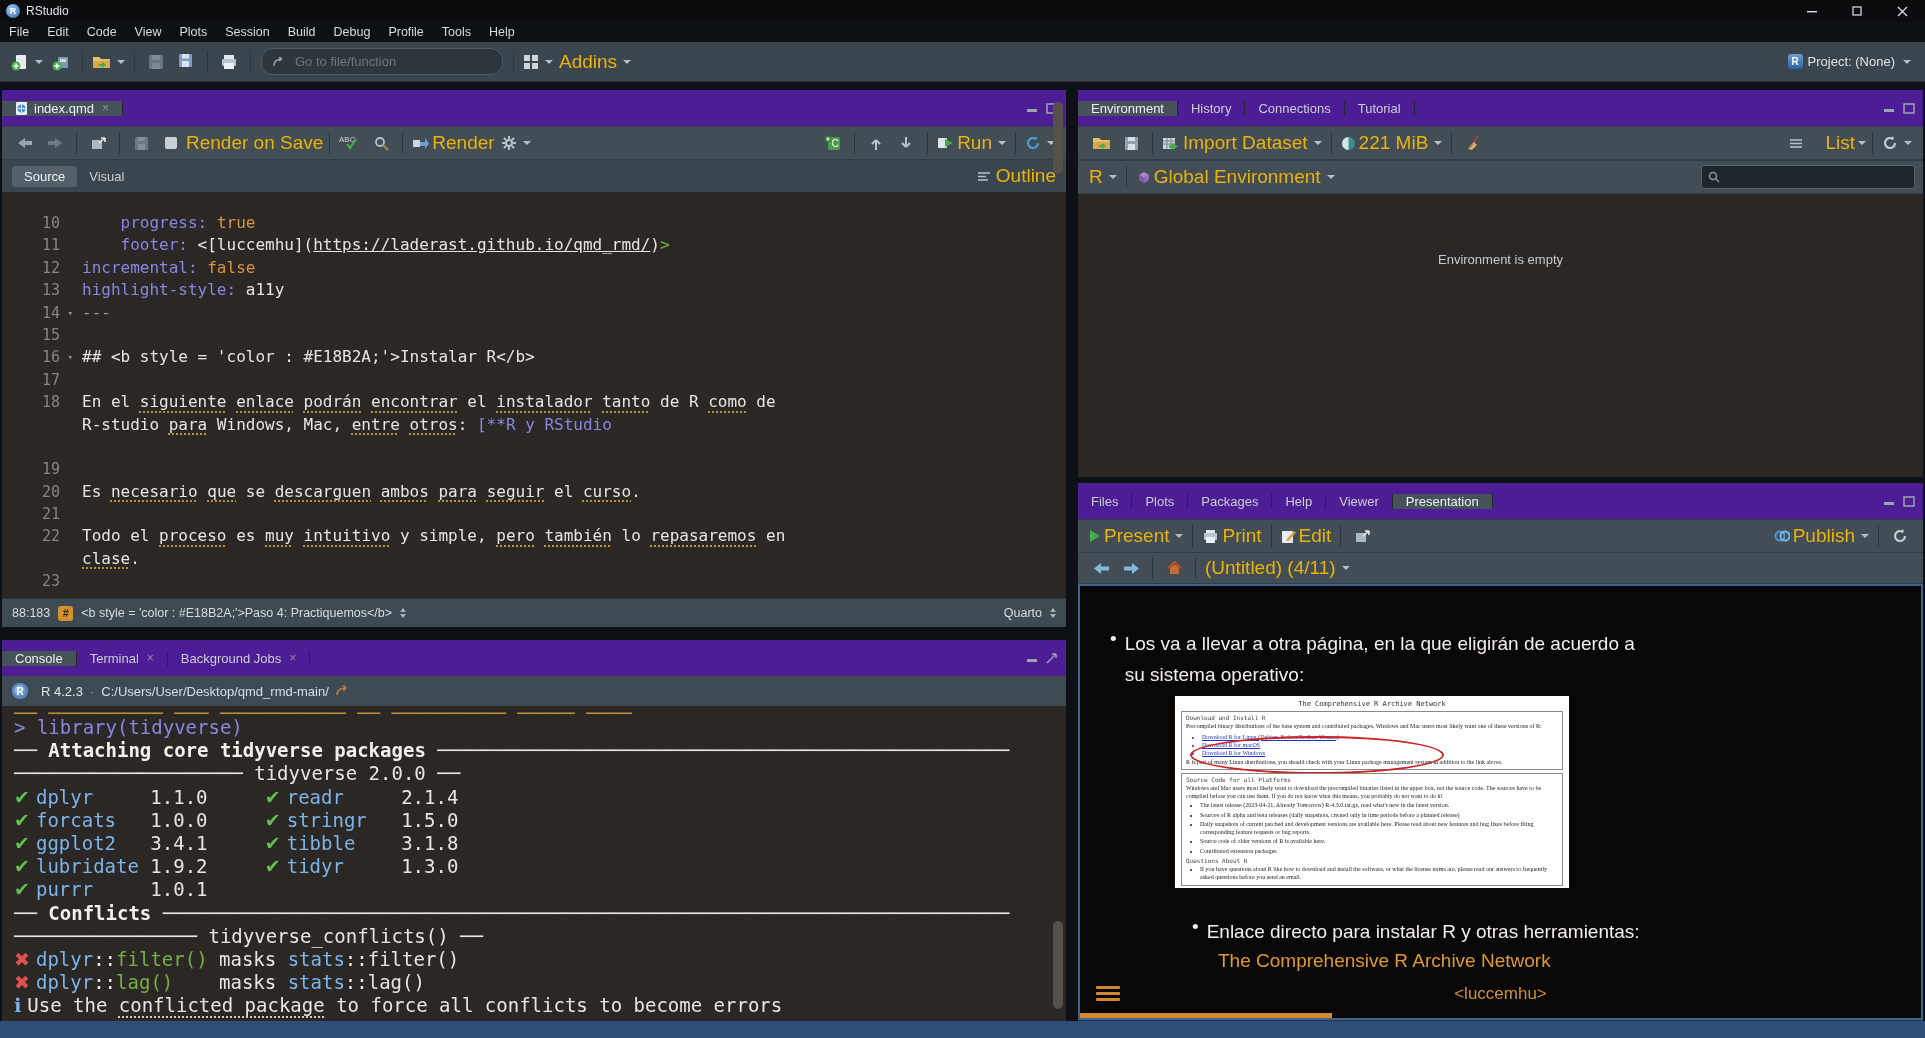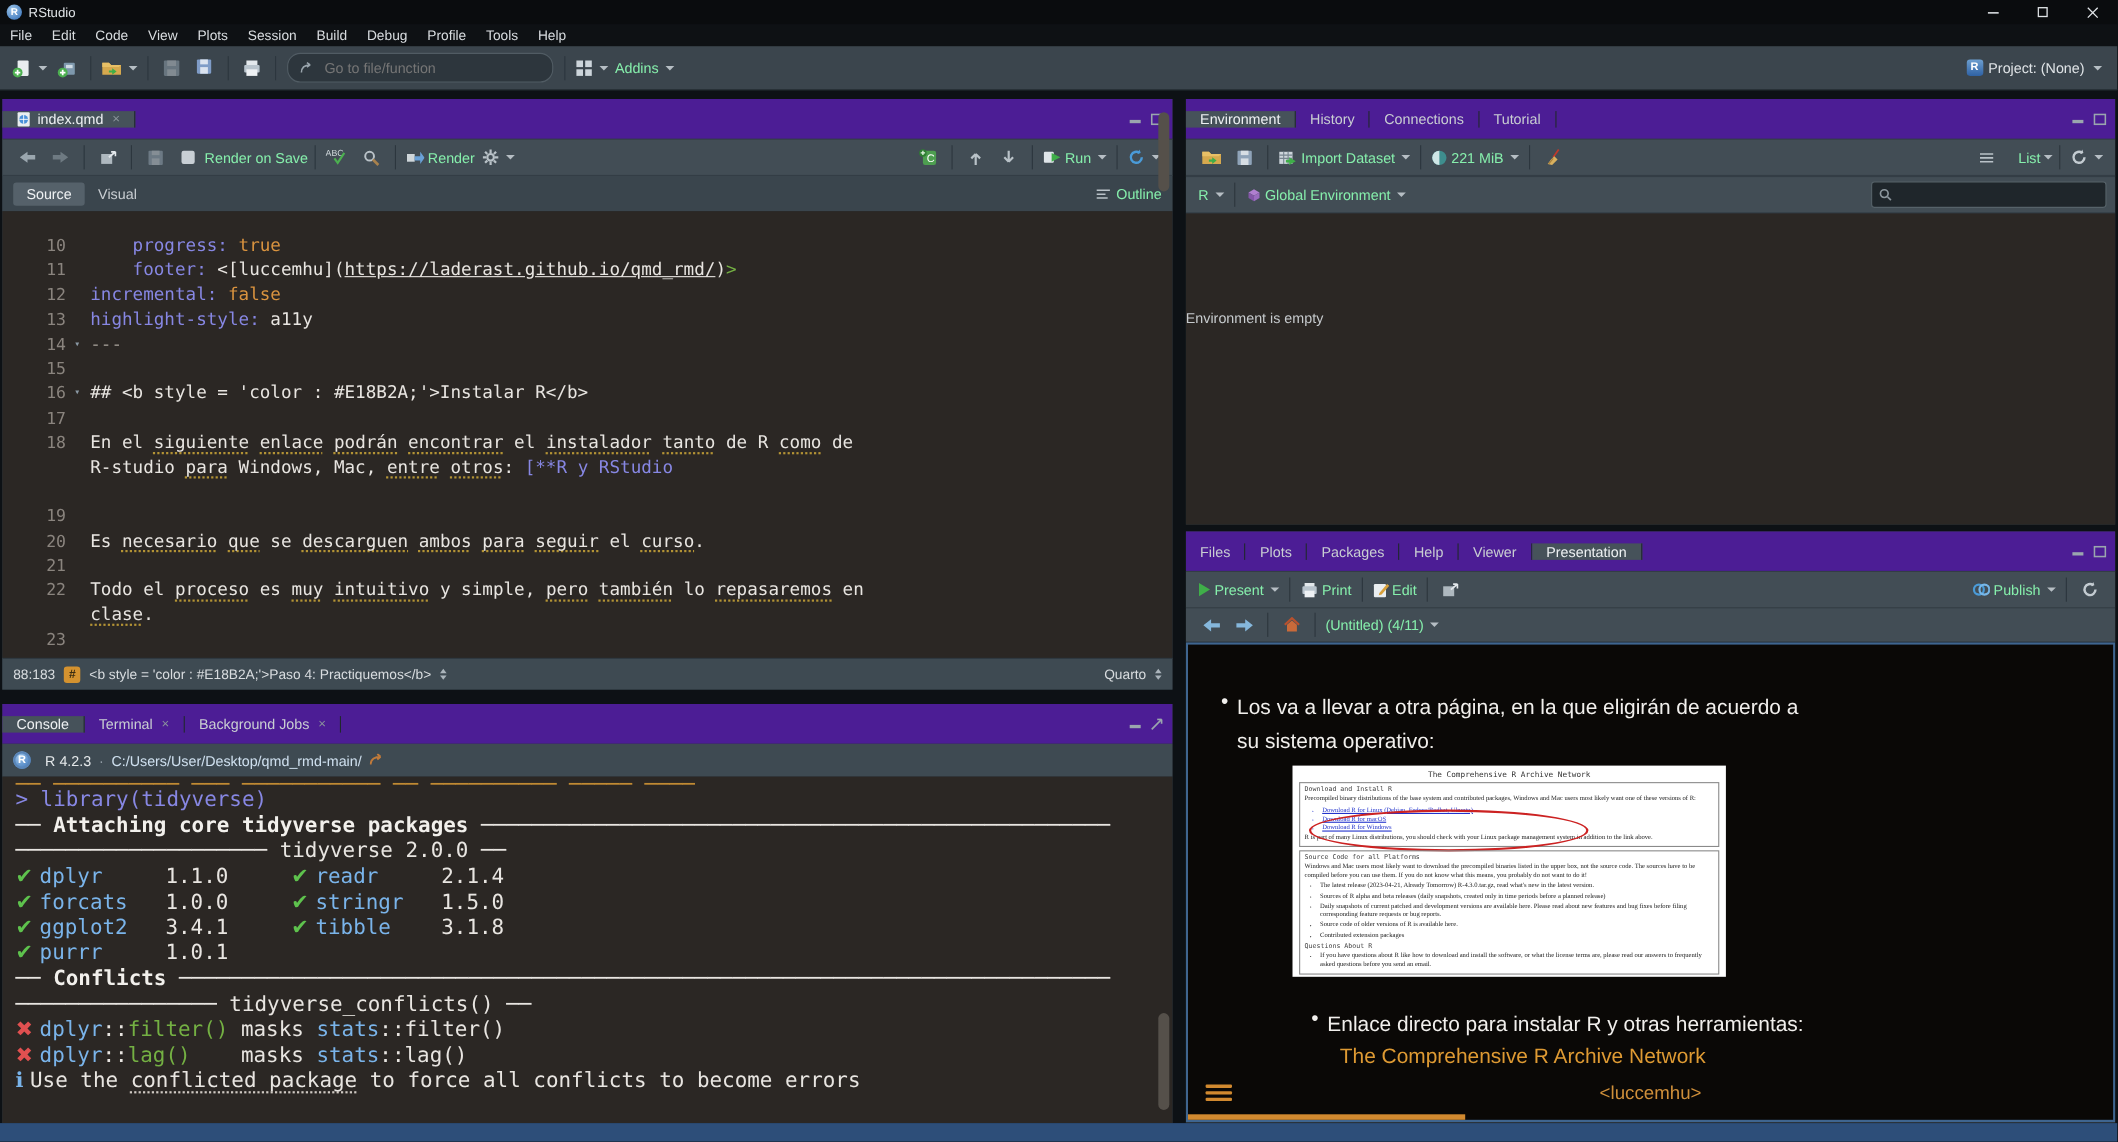--- a/index.html
+++ b/index.html
@@ -19,21 +19,21 @@
   #main-toolbar{position:absolute;left:0;top:42px;width:100%;height:40px;background:#3b454d;
                 border-bottom:1px solid #272f36;display:flex;align-items:center;padding:0 8px;box-sizing:border-box}
   .ibtn{height:28px;min-width:24px;display:flex;align-items:center;justify-content:center;border-radius:3px;padding:0 3px;gap:3px}
   .vsep{width:1px;height:22px;background:#2c363e;margin:0 6px;flex:none}
   .caret{width:0;height:0;border-left:4px solid transparent;border-right:4px solid transparent;
          border-top:4px solid #b6bec4;display:inline-block;margin-left:3px;flex:none}
   #goto-box{width:220px;height:25px;background:#2d363d;border:1px solid #515c64;border-radius:12px;
             display:flex;align-items:center;padding:0 10px;color:#98a3ab;font-size:13px;gap:8px;margin:0 4px}
   #goto-box input{background:transparent;border:none;outline:none;color:#22c55e;font-size:13px;
                   font-family:"Liberation Sans",sans-serif;width:160px}
-  .tlabel{font-size:13px;color:#86efac}
+  .tlabel{font-size:19px;color:#eab308}
   #project-btn{margin-left:auto;display:flex;align-items:center;gap:5px;font-size:13px;padding-right:6px}
   .rbox{width:15px;height:15px;border-radius:3px;background:linear-gradient(#6d9fd0,#2f62a5);
         color:#fff;font-size:10px;font-weight:bold;display:flex;align-items:center;justify-content:center}
   
   .pane{position:absolute;background:#2a333b;overflow:hidden}
   #editor-pane{left:2px;top:90px;width:1064px;height:537px}
   #console-pane{left:2px;top:640px;width:1064px;height:381px}
   #env-pane{left:1078px;top:90px;width:845px;height:387px}
   #files-pane{left:1078px;top:483px;width:845px;height:538px}
   #bottom-strip{position:absolute;left:0;top:1021px;width:1925px;height:17px;background:#2d4e79}
@@ -75,21 +75,21 @@
   .cline.clip{height:10px;overflow:hidden;line-height:14px}
   .seg-blue{color:#7ab4ea}
   .seg-chk{color:#5ec24d;font-family:"DejaVu Sans",sans-serif}
   .seg-red{color:#e05050;font-family:"DejaVu Sans",sans-serif}
   .seg-info{color:#7ab4ea;font-family:"DejaVu Sans",sans-serif}
   .seg-wb{color:#f2f0ec;font-weight:bold}
   .seg-orange{color:#c08a33}
   .seg-dot{color:#e8e5e1;text-decoration:underline dotted #cfc9c2 2px;text-underline-offset:4px}
   #co-scroll{position:absolute;right:3px;bottom:12px;width:10px;height:88px;border-radius:5px;background:#55504a}
   
-  #env-content{height:283px;background:#2b2724;text-align:left;padding-top:88px;box-sizing:border-box;
+  #env-content{height:283px;background:#2b2724;text-align:center;padding-top:58px;box-sizing:border-box;
                color:#c6cacd;font-size:13px}
   .searchbox{margin-left:auto;width:200px;height:22px;background:#1f262b;border:1px solid #566269;border-radius:3px;
              display:flex;align-items:center;padding:0 6px;gap:5px}
   .searchbox input{background:transparent;border:none;outline:none;width:170px;color:#cfd4d8;font-size:12px}
   
   #navrow{height:31px;background:#424d55;border-bottom:1px solid #333d45;display:flex;align-items:center;
           padding:0 8px;font-size:13px;color:#dbe0e3;box-sizing:border-box}
   #slide{height:436px;background:#0a0806;border:2px solid #3f658f;position:relative;box-sizing:border-box;
          font-size:19px;color:#f1efec}
   .btext{display:inline-block;vertical-align:top;line-height:31px}
@@ -432,20 +432,21 @@
       </svg>
   </div>
   <div id="cout">
       <div class="cline clip"><span class="seg-orange">── ────────── ─── ─────────── ── ────────── ───── ────</span></div>
       <div class="cline"><span class="seg-purple">&gt; library(tidyverse)</span></div>
       <div class="cline"><span class="seg-w">── </span><span class="seg-wb">Attaching core tidyverse packages</span><span class="seg-w"> ──────────────────────────────────────────────────</span></div>
       <div class="cline"><span class="seg-w">──────────────────── tidyverse 2.0.0 ──</span></div>
       <div class="cline"><span class="seg-chk">✔ </span><span class="seg-blue">dplyr</span><span class="seg-w">     1.1.0     </span><span class="seg-chk">✔ </span><span class="seg-blue">readr</span><span class="seg-w">     2.1.4</span></div>
       <div class="cline"><span class="seg-chk">✔ </span><span class="seg-blue">forcats</span><span class="seg-w">   1.0.0     </span><span class="seg-chk">✔ </span><span class="seg-blue">stringr</span><span class="seg-w">   1.5.0</span></div>
       <div class="cline"><span class="seg-chk">✔ </span><span class="seg-blue">ggplot2</span><span class="seg-w">   3.4.1     </span><span class="seg-chk">✔ </span><span class="seg-blue">tibble</span><span class="seg-w">    3.1.8</span></div>
+      <div class="cline"><span class="seg-chk">✔ </span><span class="seg-blue">lubridate</span><span class="seg-w"> 1.9.2     </span><span class="seg-chk">✔ </span><span class="seg-blue">tidyr</span><span class="seg-w">     1.3.0</span></div>
       <div class="cline"><span class="seg-chk">✔ </span><span class="seg-blue">purrr</span><span class="seg-w">     1.0.1</span></div>
       <div class="cline"><span class="seg-w">── </span><span class="seg-wb">Conflicts</span><span class="seg-w"> ──────────────────────────────────────────────────────────────────────────</span></div>
       <div class="cline"><span class="seg-w">──────────────── tidyverse_conflicts() ──</span></div>
       <div class="cline"><span class="seg-red">✖ </span><span class="seg-blue">dplyr</span><span class="seg-w">::</span><span class="seg-green">filter()</span><span class="seg-w"> masks </span><span class="seg-blue">stats</span><span class="seg-w">::filter()</span></div>
       <div class="cline"><span class="seg-red">✖ </span><span class="seg-blue">dplyr</span><span class="seg-w">::</span><span class="seg-green">lag()</span><span class="seg-w">    masks </span><span class="seg-blue">stats</span><span class="seg-w">::lag()</span></div>
       <div class="cline"><span class="seg-info">ℹ </span><span class="seg-w">Use the </span><span class="seg-dot">conflicted package</span><span class="seg-w"> to force all conflicts to become errors</span></div>
     </div>
   <div id="co-scroll"></div>
 </div>
 

